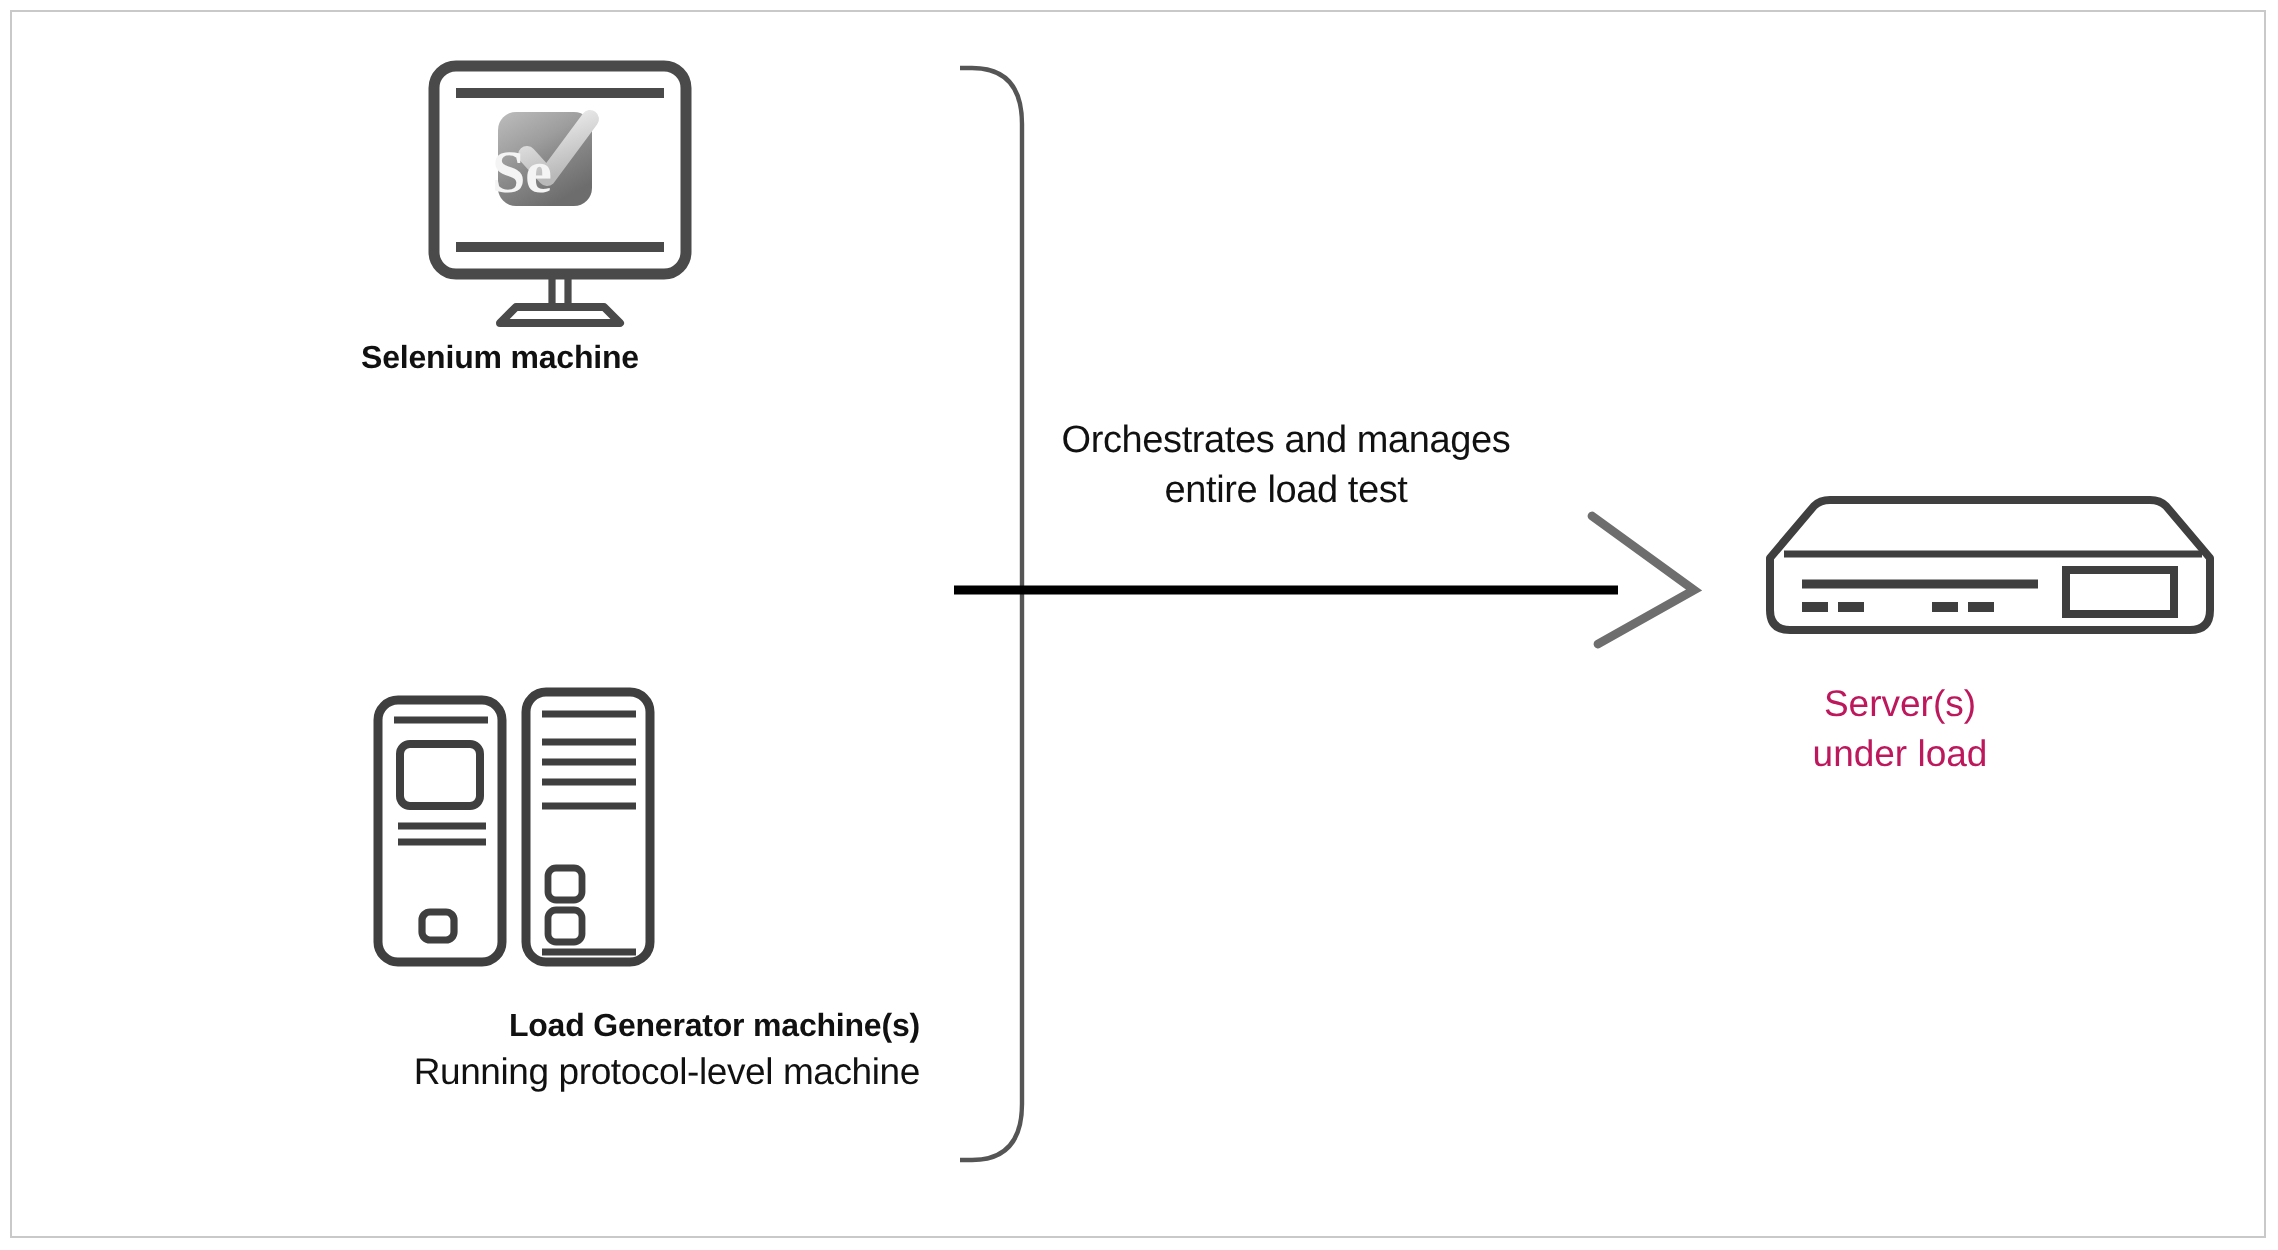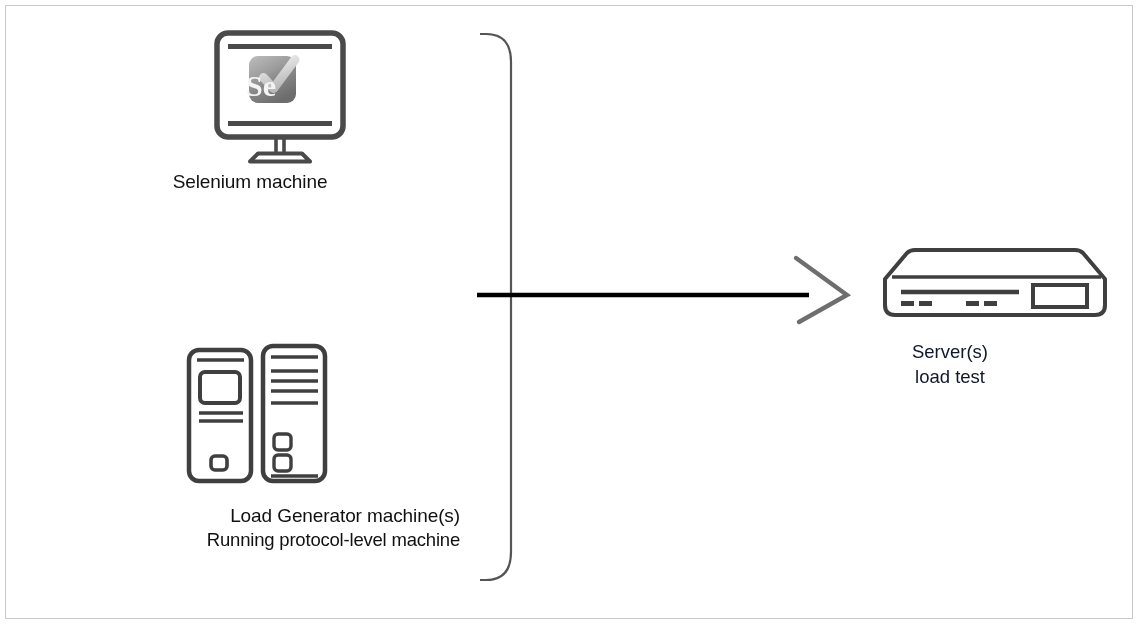--- a/index.html
+++ b/index.html
@@ -31,33 +31,33 @@
     position: absolute;
     padding-left: 24px;
   }
   .caption {
     position: absolute;
     text-align: center;
     color: #111111;
     line-height: 1.28;
   }
   .cap-title {
-    font-weight: normal;
-    font-size: 19px;
+    font-weight: bold;
+    font-size: 16px;
     letter-spacing: -0.1px;
   }
   .cap-sub {
     font-weight: normal;
     font-size: 18.5px;
     letter-spacing: -0.2px;
   }
   .cap-plain {
     font-weight: normal;
     font-size: 18.5px;
-    color: #0f172a;
+    color: #be185d;
     line-height: 1.35;
   }
   .arrow-label {
     position: absolute;
     text-align: center;
     font-size: 19px;
     color: #111111;
     line-height: 1.32;
     letter-spacing: -0.2px;
   }
@@ -143,20 +143,24 @@
     <svg width="400" height="570" viewBox="0 0 400 570">
 
       <path d="M 16 12 L 22 12 Q 47 12 47 40 L 47 530 Q 47 558 22 558 L 16 558" fill="none" stroke="#555555" stroke-width="2.2"></path>
 
       <line x1="13" y1="273" x2="345" y2="273" stroke="#000000" stroke-width="4.6"></line>
 
       <path d="M 332 236 L 383 273 L 335 300" fill="none" stroke="#6e6e6e" stroke-width="4.4" stroke-linecap="round" stroke-linejoin="miter"></path>
     </svg>
   </div>
 
+  <div class="arrow-label" style="left:498px; top:208px; width:290px;">
+    <div>Orchestrates and manages</div>
+    <div>entire load test</div>
+  </div>
 
   <div class="node" style="left:855px; top:243px;">
     <svg width="232" height="85" viewBox="0 0 232 85">
 
       <path d="M 6 36 L 28 10 Q 31 7 36 7 L 196 7 Q 201 7 204 10 L 226 36
                L 226 62 Q 226 72 216 72 L 16 72 Q 6 72 6 62 Z" fill="#ffffff" stroke="#3f3f3f" stroke-width="4" stroke-linejoin="round"></path>
 
       <line x1="13" y1="34" x2="222" y2="34" stroke="#3f3f3f" stroke-width="3.4"></line>
 
       <line x1="22" y1="49" x2="87" y2="49" stroke="#3f3f3f" stroke-width="4.4"></line>
@@ -166,16 +170,16 @@
       <line x1="87" y1="49" x2="140" y2="49" stroke="#3f3f3f" stroke-width="4.4"></line>
       <rect x="87" y="58" width="13" height="5" fill="#3f3f3f"></rect>
       <rect x="105" y="58" width="13" height="5" fill="#3f3f3f"></rect>
 
       <rect x="154" y="42" width="54" height="22" fill="#ffffff" stroke="#3f3f3f" stroke-width="4"></rect>
     </svg>
   </div>
 
   <div class="caption cap-plain" style="left:830px; top:340px; width:240px;">
     <div>Server(s)</div>
-    <div>load test</div>
+    <div>under load</div>
   </div>
 
 </div>
 
 </body></html>

